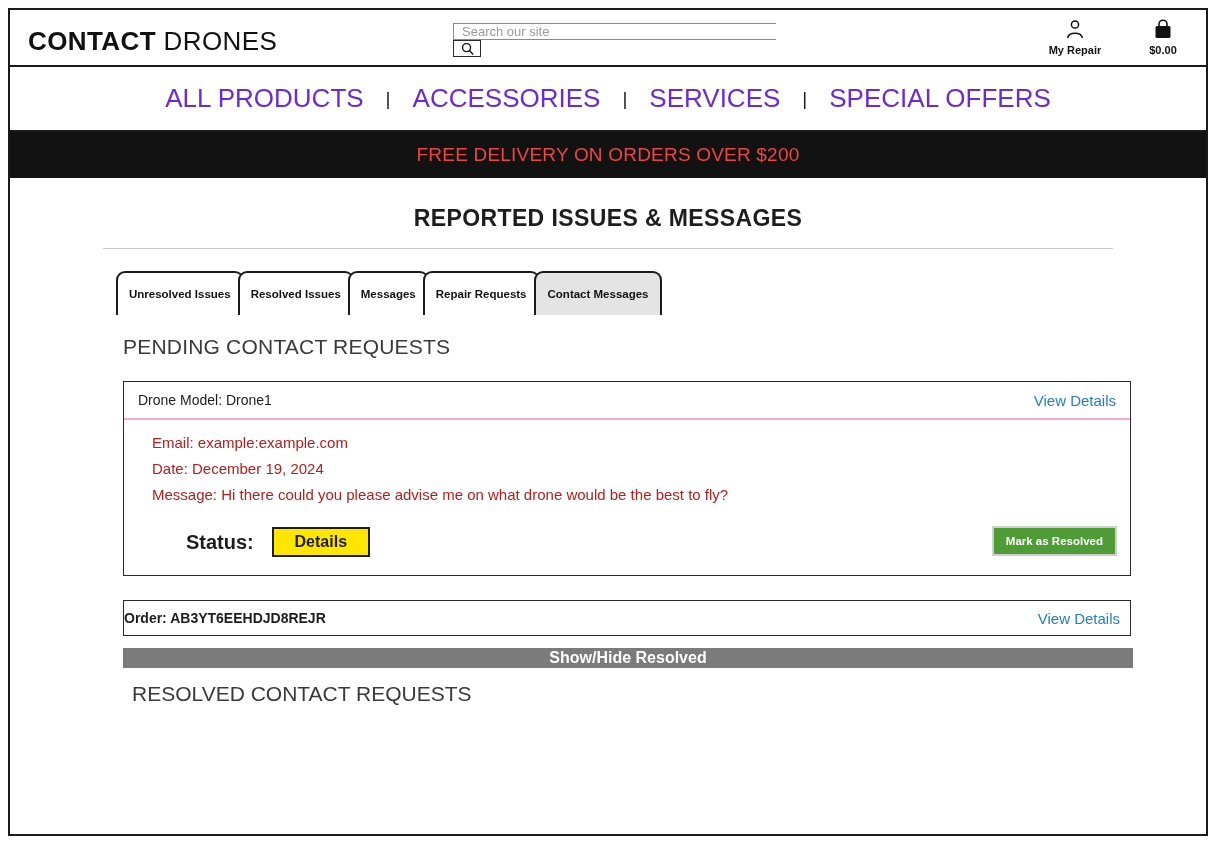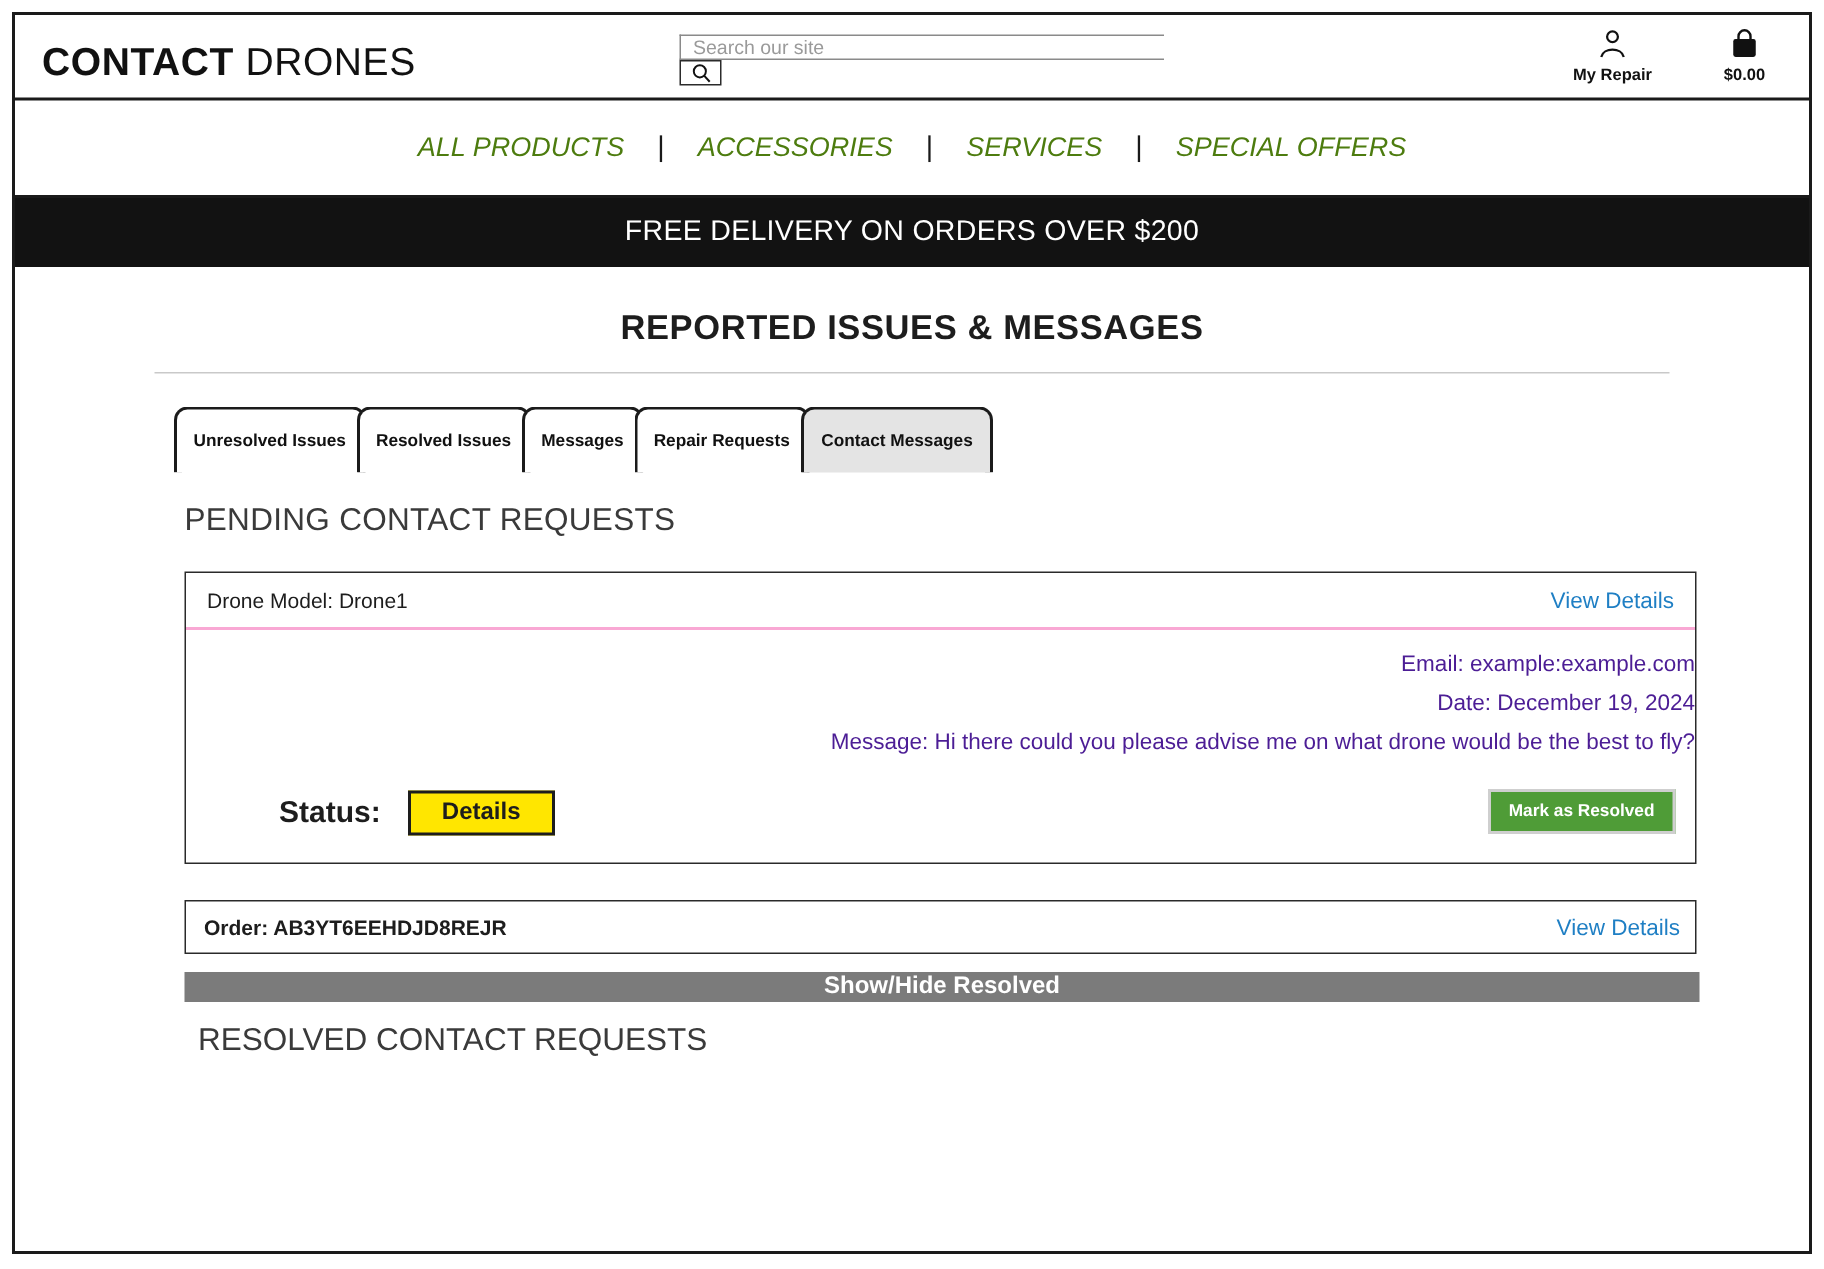--- a/index.html
+++ b/index.html
@@ -106,37 +106,36 @@
   
   .main-nav {
     height: 65px;
     border-bottom: 2px solid #1a1a1a;
     display: flex;
     align-items: center;
     justify-content: center;
     gap: 0;
   }
   .nav-link {
-    font-size: 18px;
-    color: #4d7c0f;
+    font-size: 26px;
+    color: #6d28d9;
     padding: 0 22px;
     cursor: pointer;
     white-space: nowrap;
-    font-style: italic;
   }
   .nav-sep {
     font-size: 19px;
     color: #1a1a1a;
   }
 
   
   .promo-bar {
     height: 46px;
     background: #121212;
-    color: #ffffff;
+    color: #ef4444;
     display: flex;
     align-items: center;
     justify-content: center;
     font-size: 19px;
     letter-spacing: 0.2px;
   }
 
   
   .page-body {
     position: relative;
@@ -221,23 +220,22 @@
   .view-details {
     font-size: 15px;
     color: #1f7fc4;
     cursor: pointer;
   }
   .card-body {
     padding: 14px 0 16px 28px;
   }
   .card-line {
     font-size: 15px;
-    color: #4c1d95;
+    color: #b91c1c;
     margin-bottom: 9px;
-    text-align: right;
   }
   .status-row {
     position: relative;
     margin-top: 22px;
     height: 34px;
     display: flex;
     align-items: center;
   }
   .status-label {
     font-size: 20px;
@@ -279,21 +277,21 @@
 
   
   .order-strip {
     width: 1008px;
     margin: 24px 0 0 113px;
     height: 36px;
     border: 1px solid #2a2a2a;
     display: flex;
     align-items: center;
     justify-content: space-between;
-    padding: 0 10px 0 12px;
+    padding: 0 10px 0 0;
   }
   .order-text {
     font-size: 14px;
     font-weight: bold;
     color: #1d1d1d;
   }
 
   
   .toggle-bar {
     width: 1010px;

